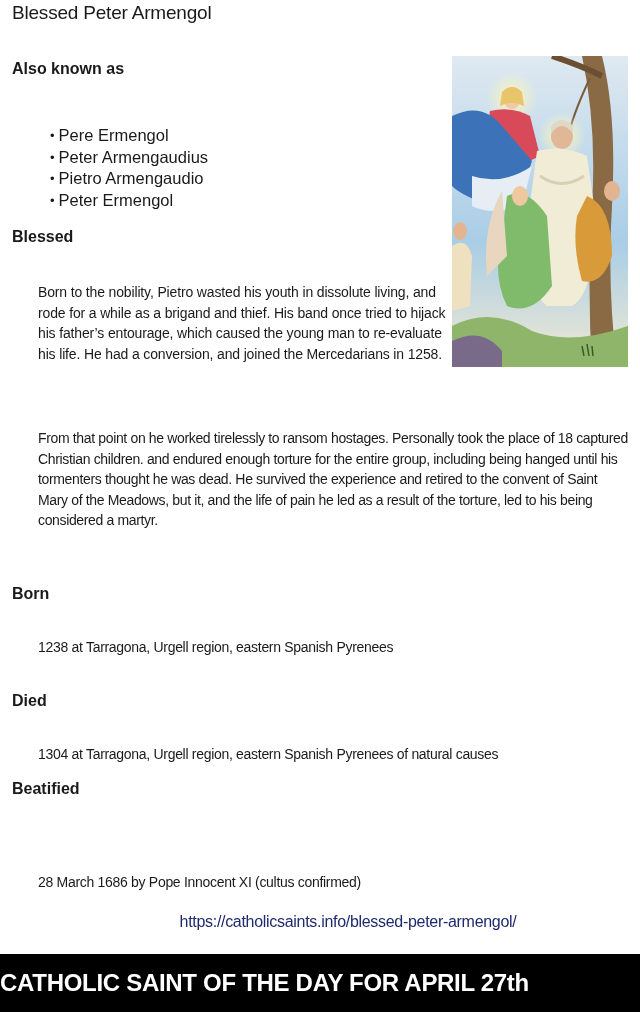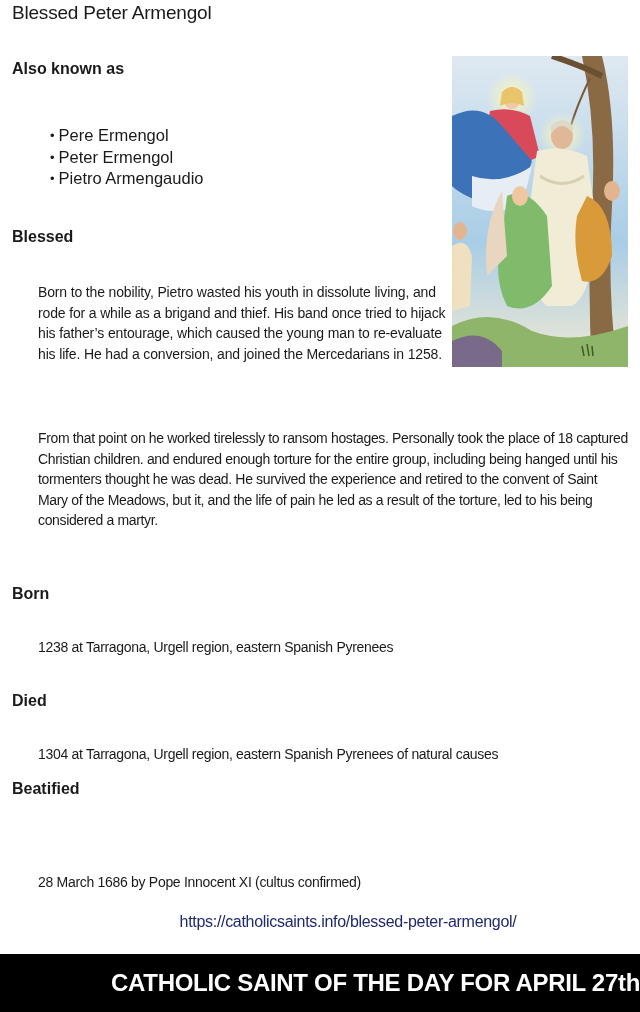--- a/index.html
+++ b/index.html
@@ -33,34 +33,35 @@
     position: absolute; left: 0; width: 640px; top: 913px; text-align: center;
     font-size: 16px; color: #1f2a6e; text-decoration: none; letter-spacing: -0.3px; margin-left: 28px;
   }
   .image {
     position: absolute; left: 452px; top: 56px; width: 176px; height: 311px;
     overflow: hidden; background: #cfe2ee;
   }
   .footer {
     position: absolute; left: 0; top: 954px; width: 640px; height: 58px;
     background: #000000; color: #ffffff;
-    display: flex; align-items: center; justify-content: flex-end;
+    display: flex; align-items: center; justify-content: flex-start;
     font-size: 24px; font-weight: bold; letter-spacing: -0.3px;
   }
 </style>
 </head>
 <body>
 
 <div class="title">Blessed Peter Armengol</div>
 
 <div class="h2" style="top:60px">Also known as</div>
 <ul class="aka-list">
   <li>Pere Ermengol</li>
+  <li>Peter Armengaudius</li>
+  <li>Pietro Armengaudio</li>
   <li>Peter Ermengol</li>
-  <li>Pietro Armengaudio</li>
 </ul>
 
 <div class="h2" style="top:228px">Blessed</div>
 <p class="para profile-p1">Born to the nobility, Pietro wasted his youth in dissolute living, and rode for a while as a brigand and thief. His band once tried to hijack his father’s entourage, which caused the young man to re-evaluate his life. He had a conversion, and joined the Mercedarians in 1258.</p>
 <p class="para profile-p2">From that point on he worked tirelessly to ransom hostages. Personally took the place of 18 captured Christian children. and endured enough torture for the entire group, including being hanged until his tormenters thought he was dead. He survived the experience and retired to the convent of Saint Mary of the Meadows, but it, and the life of pain he led as a result of the torture, led to his being considered a martyr.</p>
 
 <div class="image">
   <svg width="176" height="311" viewBox="0 0 176 311" xmlns="http://www.w3.org/2000/svg">
     <defs>
       <linearGradient id="sky" x1="0" y1="0" x2="0" y2="1">

